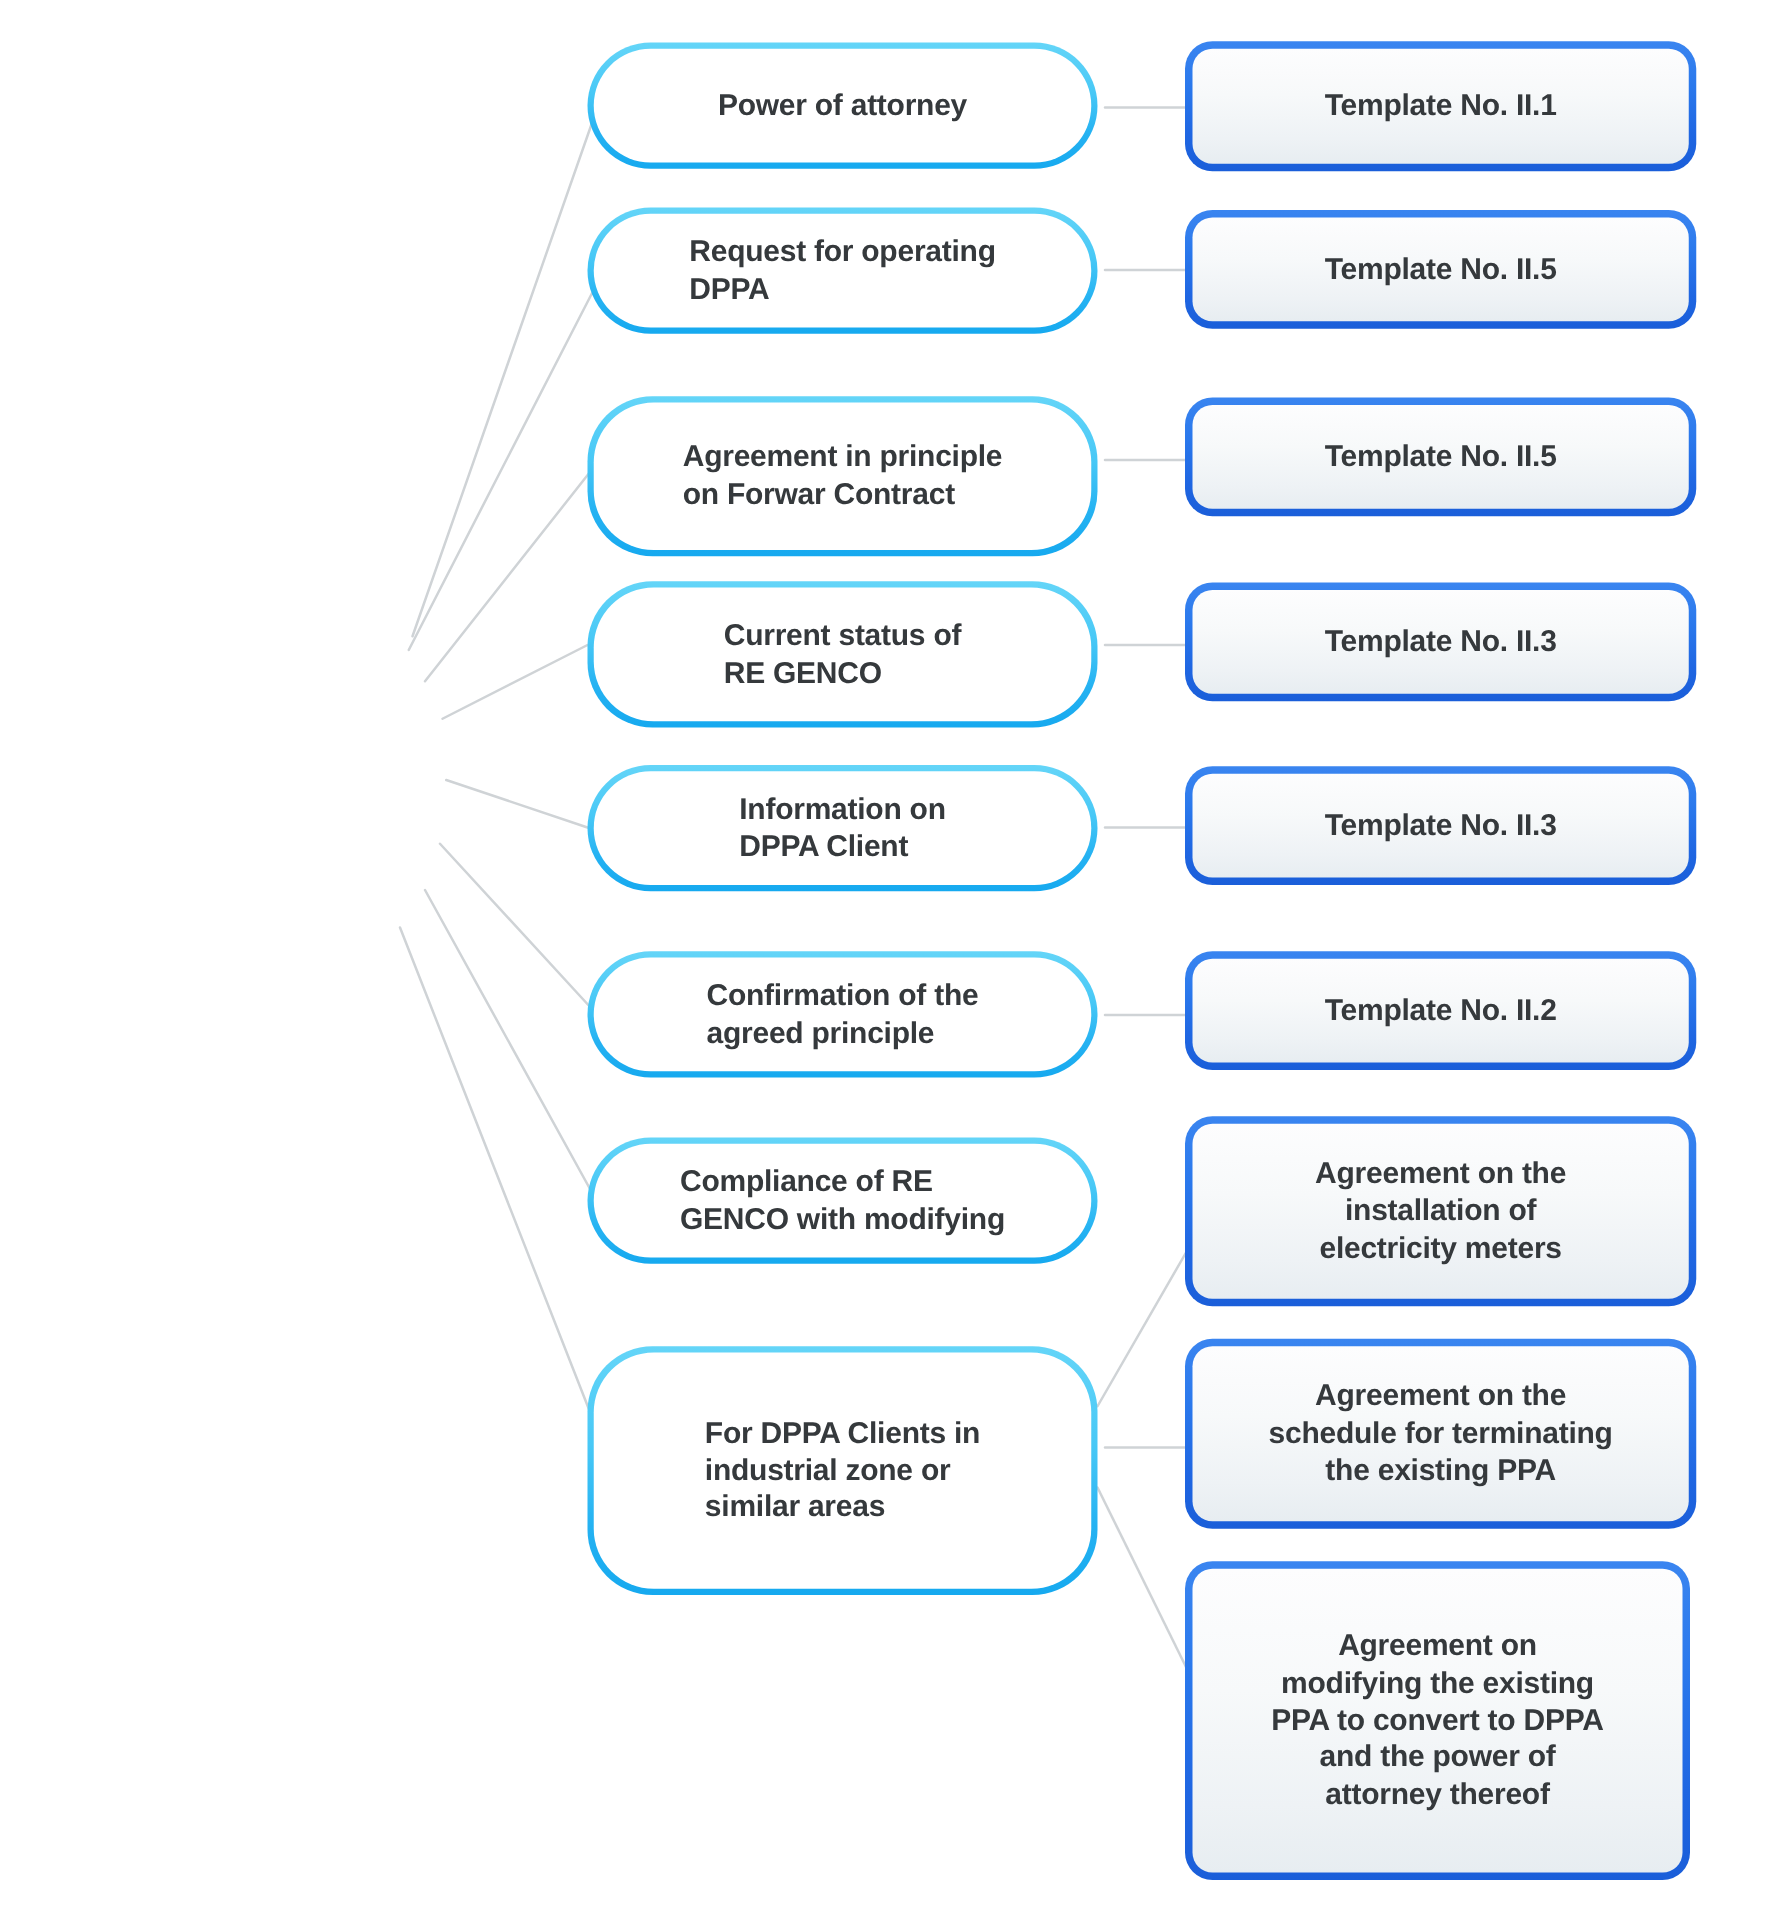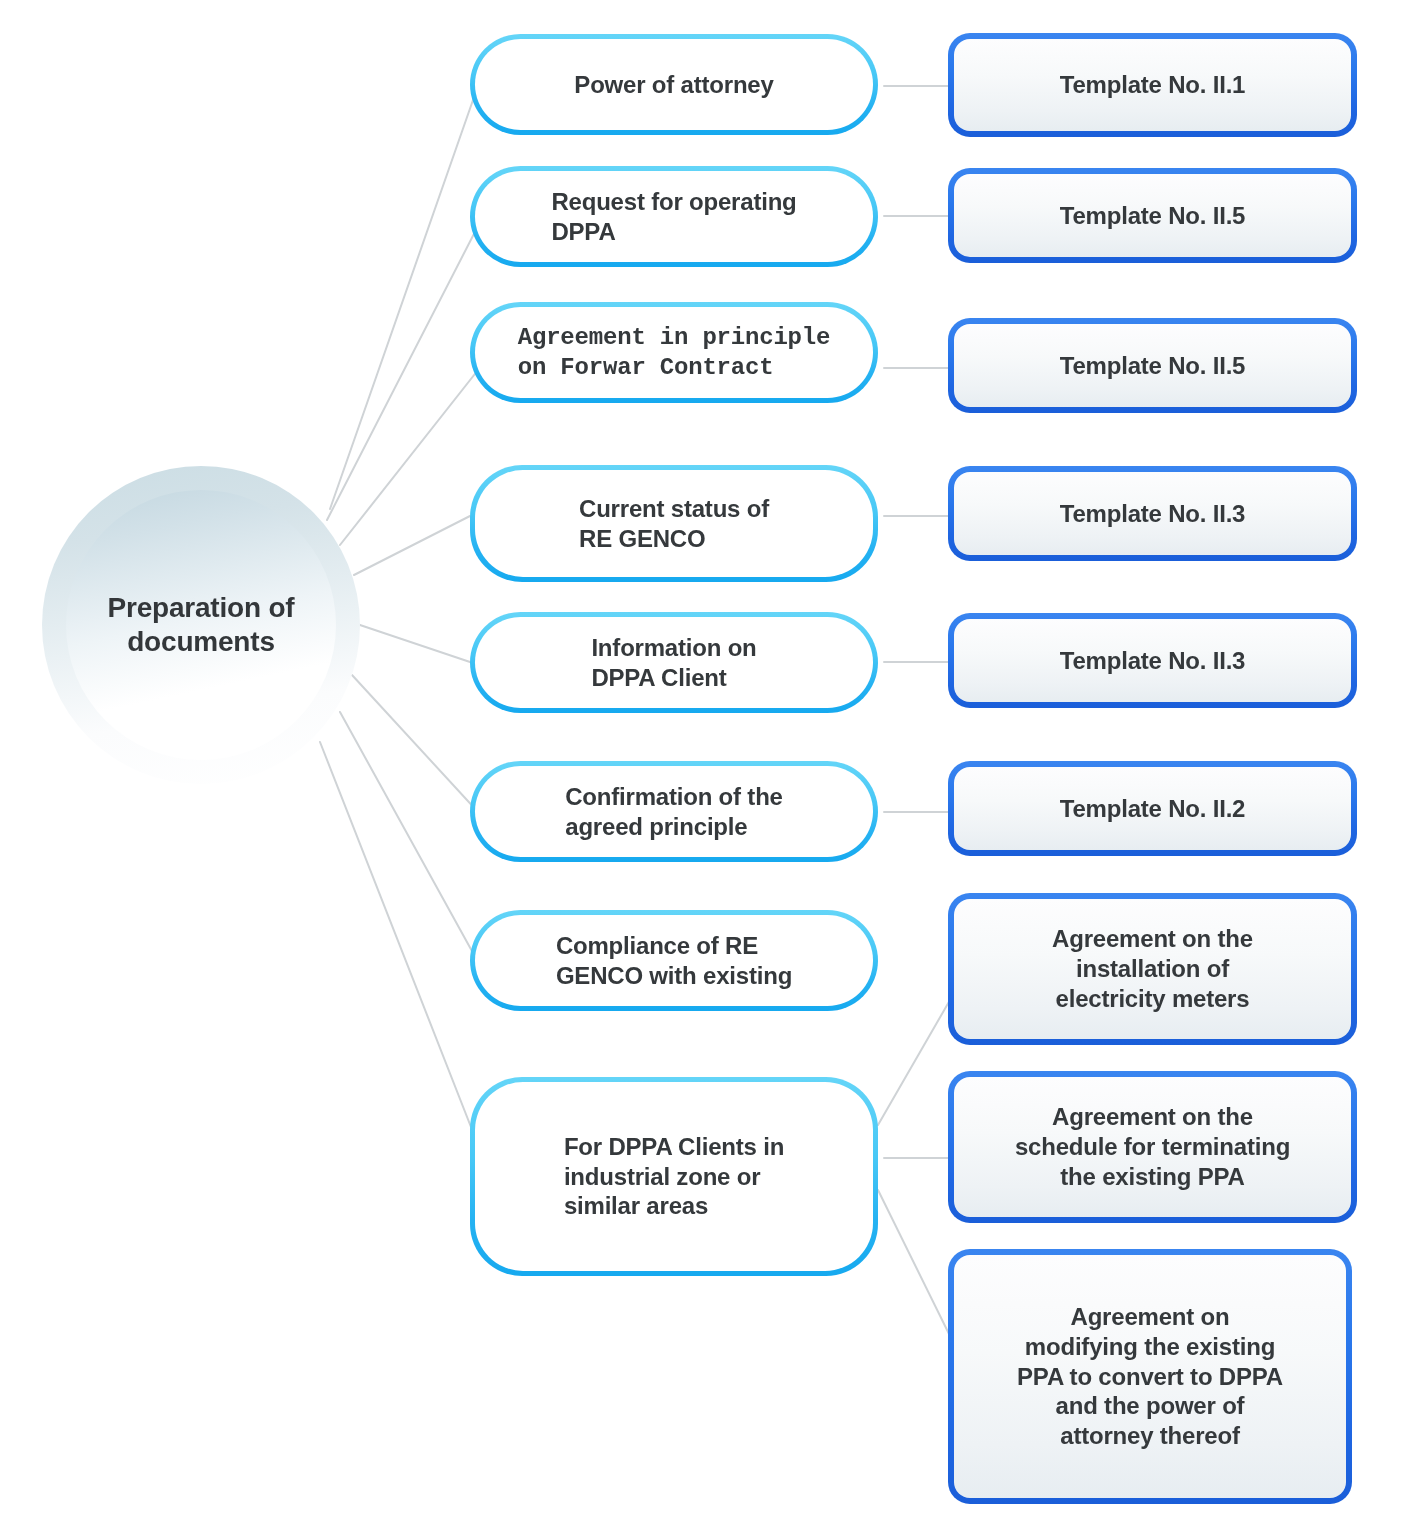--- a/index.html
+++ b/index.html
@@ -149,40 +149,34 @@
         <line x1="884" y1="368" x2="948" y2="368"></line>
         <line x1="884" y1="516" x2="948" y2="516"></line>
         <line x1="884" y1="662" x2="948" y2="662"></line>
         <line x1="884" y1="812" x2="948" y2="812"></line>
         <line x1="878" y1="1125" x2="950" y2="1000"></line>
         <line x1="884" y1="1158" x2="950" y2="1158"></line>
         <line x1="878" y1="1190" x2="950" y2="1336"></line>
       </g>
   </svg>
 
-  <div id="hub">
-    <div id="hub-inner">
-      <div id="hub-label">Preparation of
-documents</div>
-    </div>
-  </div>
 
   <div id="doc-nodes">
       <div class="doc-node" style="left: 470px; top: 34px; width: 408px; height: 101px;">
         <div class="doc-node-face">
           <div class="doc-node-label">Power of attorney</div>
         </div>
       </div>
       <div class="doc-node" style="left: 470px; top: 166px; width: 408px; height: 101px;">
         <div class="doc-node-face">
           <div class="doc-node-label">Request for operating
 DPPA</div>
         </div>
       </div>
-      <div class="doc-node" style="left: 470px; top: 302px; width: 408px; height: 101px; font-family: Liberation Mono, monospace;">
+      <div class="doc-node" style="left: 470px; top: 317px; width: 408px; height: 128px;">
         <div class="doc-node-face">
           <div class="doc-node-label">Agreement in principle
 on Forwar Contract</div>
         </div>
       </div>
       <div class="doc-node" style="left: 470px; top: 465px; width: 408px; height: 117px;">
         <div class="doc-node-face">
           <div class="doc-node-label">Current status of
 RE GENCO</div>
         </div>
@@ -195,21 +189,21 @@
       </div>
       <div class="doc-node" style="left: 470px; top: 761px; width: 408px; height: 101px;">
         <div class="doc-node-face">
           <div class="doc-node-label">Confirmation of the
 agreed principle</div>
         </div>
       </div>
       <div class="doc-node" style="left: 470px; top: 910px; width: 408px; height: 101px;">
         <div class="doc-node-face">
           <div class="doc-node-label">Compliance of RE
-GENCO with existing</div>
+GENCO with modifying</div>
         </div>
       </div>
       <div class="doc-node" style="left: 470px; top: 1077px; width: 408px; height: 199px;">
         <div class="doc-node-face">
           <div class="doc-node-label">For DPPA Clients in
 industrial zone or
 similar areas</div>
         </div>
       </div>
     </div>

